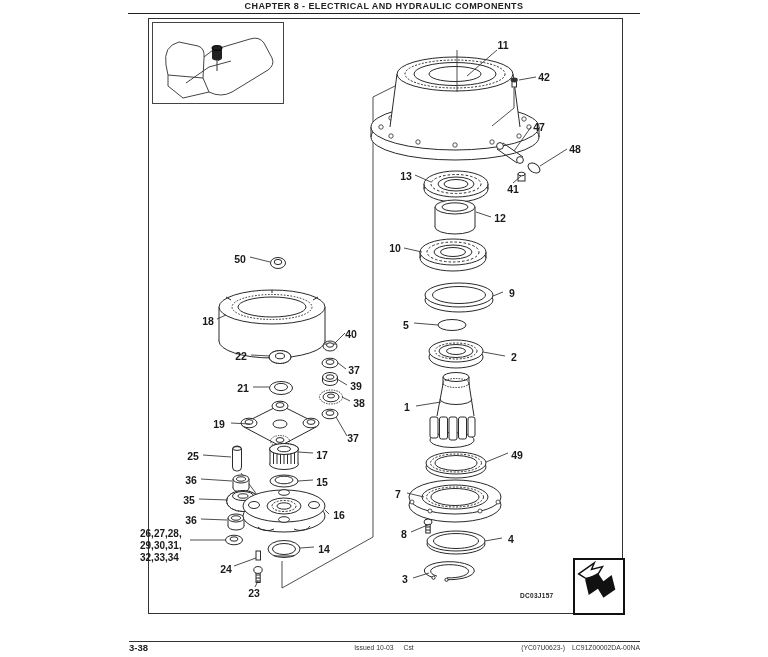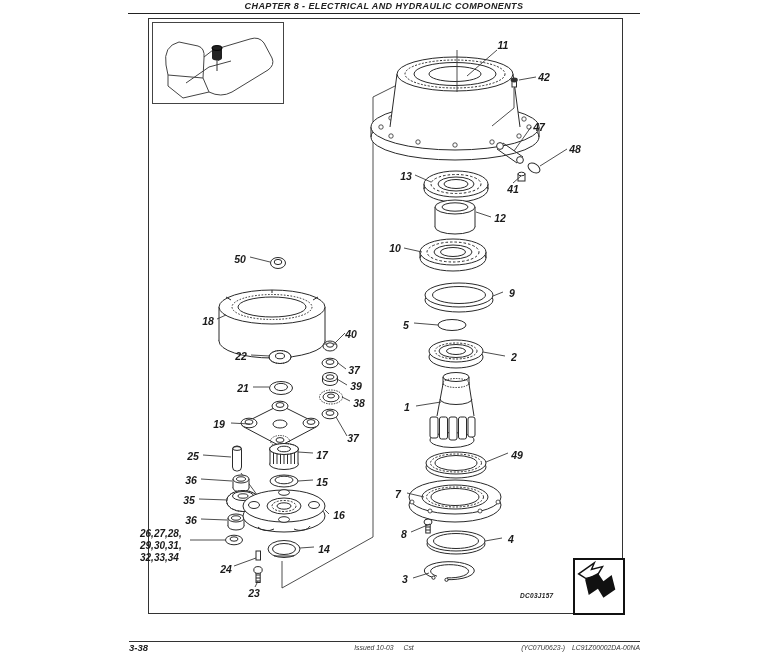--- a/index.html
+++ b/index.html
@@ -1,17 +1,17 @@
 <!DOCTYPE html>
 <html><head>
 <meta charset="utf-8">
 <style>
   html,body{margin:0;padding:0;background:#fff;}
   .page{position:relative;width:768px;height:657px;background:#fff;overflow:hidden;
-        font-family:"Liberation Sans",sans-serif;color:#1a1a1a;font-style:italic;}
+        font-family:"Liberation Sans",sans-serif;color:#1a1a1a;}
   .hdr-title{position:absolute;top:1px;left:0;width:768px;text-align:center;
              font-size:9px;font-weight:bold;letter-spacing:.4px;color:#222;}
   .hdr-rule{position:absolute;top:13px;left:128px;width:512px;border-top:1.5px solid #222;}
   .main-box{position:absolute;left:148px;top:18px;width:473px;height:594px;border:1px solid #333;}
   .inset-box{position:absolute;left:152px;top:22px;width:130px;height:80px;border:1.5px solid #444;background:#fff;}
   .logo-box{position:absolute;left:573px;top:558px;width:48px;height:53px;border:2px solid #111;background:#fff;}
   .fig-code{position:absolute;left:520px;top:592px;width:70px;font-size:6.5px;font-weight:bold;
             letter-spacing:.3px;color:#222;}
   .diagram-svg{position:absolute;left:0;top:0;width:768px;height:657px;}
   .ftr-rule{position:absolute;top:641px;left:129px;width:511px;border-top:1px solid #333;}

